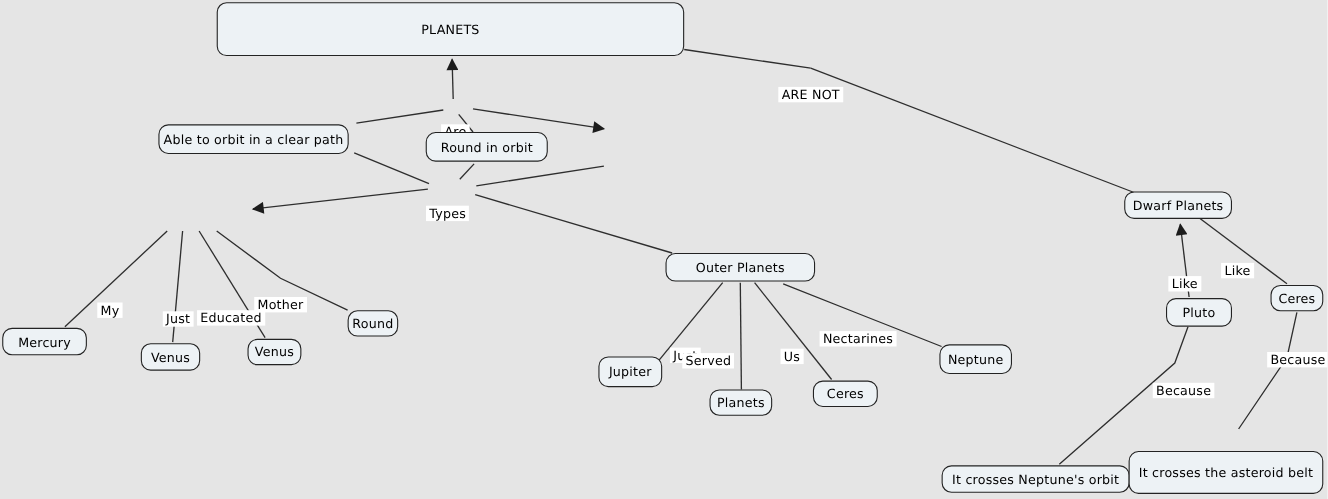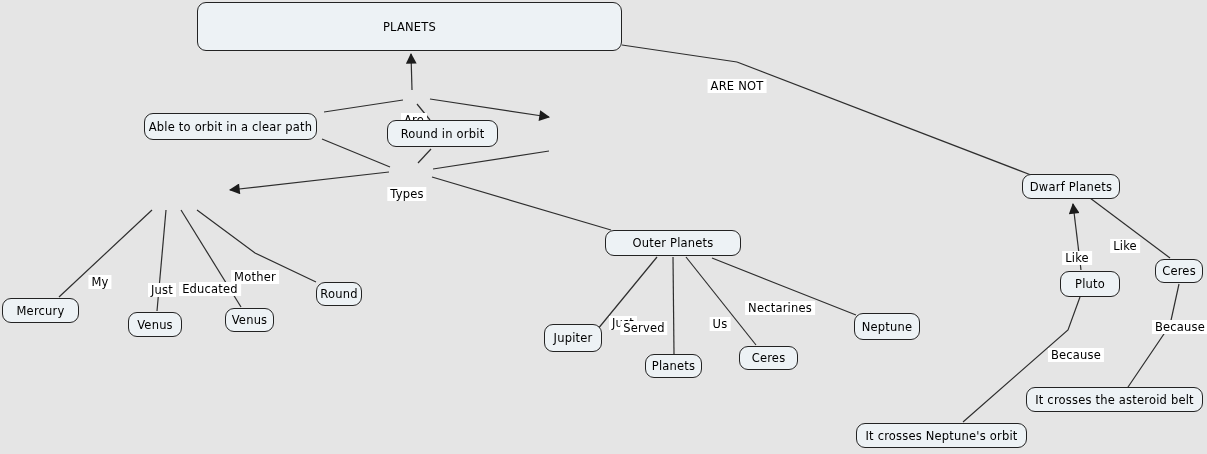--- a/index.html
+++ b/index.html
@@ -33,21 +33,21 @@
   .n-venus{left:128px;top:312px;width:54px;height:25px}
   .n-earth{left:225px;top:308px;width:49px;height:24px}
   .n-mars{left:316px;top:282px;width:46px;height:24px}
   .n-jupiter{left:544px;top:324px;width:58px;height:28px}
   .n-saturn{left:645px;top:354px;width:57px;height:24px}
   .n-uranus{left:739px;top:346px;width:59px;height:24px}
   .n-neptune{left:854px;top:313px;width:66px;height:27px}
   .n-pluto{left:1060px;top:271px;width:60px;height:26px}
   .n-ceres{left:1155px;top:259px;width:48px;height:24px}
   .n-norbit{left:856px;top:423px;width:171px;height:25px}
-  .n-belt{left:1026px;top:387px;width:177px;height:25px}
+  .n-belt{left:1026px;top:410px;width:177px;height:39px}
   
   .l-are{left:414px;top:96px}
   .l-arenot{left:737px;top:62px}
   .l-types{left:407px;top:170px}
   .l-my{left:100px;top:258px}
   .l-very{left:162px;top:266px}
   .l-educated{left:210px;top:265px}
   .l-mother{left:255px;top:253px}
   .l-just{left:623px;top:299px}
   .l-served{left:644px;top:304px}

